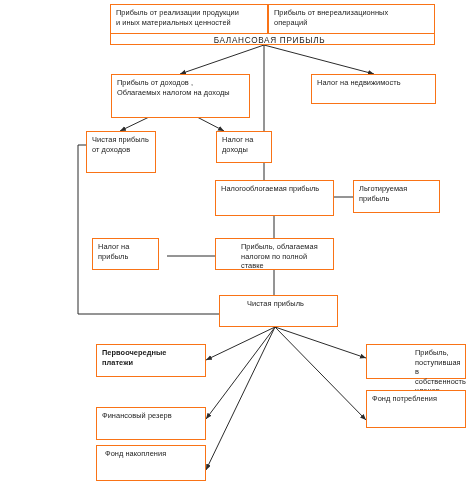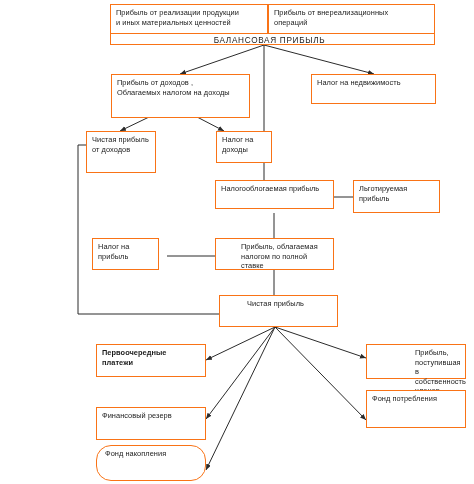--- a/index.html
+++ b/index.html
@@ -40,21 +40,20 @@
     padding-left: 2px;
     padding-right: 8px;
   }
   .node.title-bar {
     font-size: 8.2px;
     letter-spacing: 0.7px;
     padding-top: 2px;
   }
   .node.pad-indent {
     padding-left: 8px;
-    border-radius: 15px;
   }
 </style>
 </head>
 <body>
 
 <div id="diagram-root">
   <svg id="edge-layer" viewBox="0 0 474 484" width="474" height="484" xmlns="http://www.w3.org/2000/svg">
     <defs>
       <marker id="arrowhead" markerWidth="7" markerHeight="7" refX="6" refY="2.5" orient="auto" markerUnits="strokeWidth">
         <path d="M0,0 L6,2.5 L0,5 z" fill="#2b2b2b"></path>
@@ -84,21 +83,21 @@
       <div class="node " style="left: 268px; top: 4px; width: 167px; height: 30px;">Прибыль от  внереализационных
           операций</div>
       <div class="node center-text title-bar" style="left: 110px; top: 33px; width: 325px; height: 12px;">БАЛАНСОВАЯ  ПРИБЫЛЬ</div>
       <div class="node " style="left: 111px; top: 74px; width: 139px; height: 44px;">Прибыль от доходов ,
 Облагаемых налогом на доходы</div>
       <div class="node " style="left: 311px; top: 74px; width: 125px; height: 30px;">Налог на недвижимость</div>
       <div class="node " style="left: 86px; top: 131px; width: 70px; height: 42px;">Чистая прибыль
 от доходов</div>
       <div class="node " style="left: 190px; top: 131px; width: 56px; height: 32px; margin-left: 26px;">Налог на
 доходы</div>
-      <div class="node " style="left: 215px; top: 180px; width: 119px; height: 29px;">Налогооблогаемая прибыль</div>
+      <div class="node " style="left: 215px; top: 180px; width: 119px; height: 36px;">Налогооблогаемая прибыль</div>
       <div class="node " style="left: 353px; top: 180px; width: 87px; height: 33px;">Льготируемая прибыль</div>
       <div class="node " style="left: 92px; top: 238px; width: 67px; height: 32px;">Налог на прибыль</div>
       <div class="node " style="left: 215px; top: 238px; width: 119px; height: 32px; padding-left: 25px;">Прибыль, облагаемая
 налогом по полной ставке</div>
       <div class="node center-text" style="left: 219px; top: 295px; width: 119px; height: 32px;">Чистая прибыль</div>
       <div class="node " style="left: 96px; top: 344px; width: 110px; height: 33px; font-weight: bold;">Первоочередные
 платежи</div>
       <div class="node " style="left: 366px; top: 344px; width: 100px; height: 35px; padding-left: 48px;">Прибыль, поступившая
 в собственность членов
 трудового коллектива</div>

